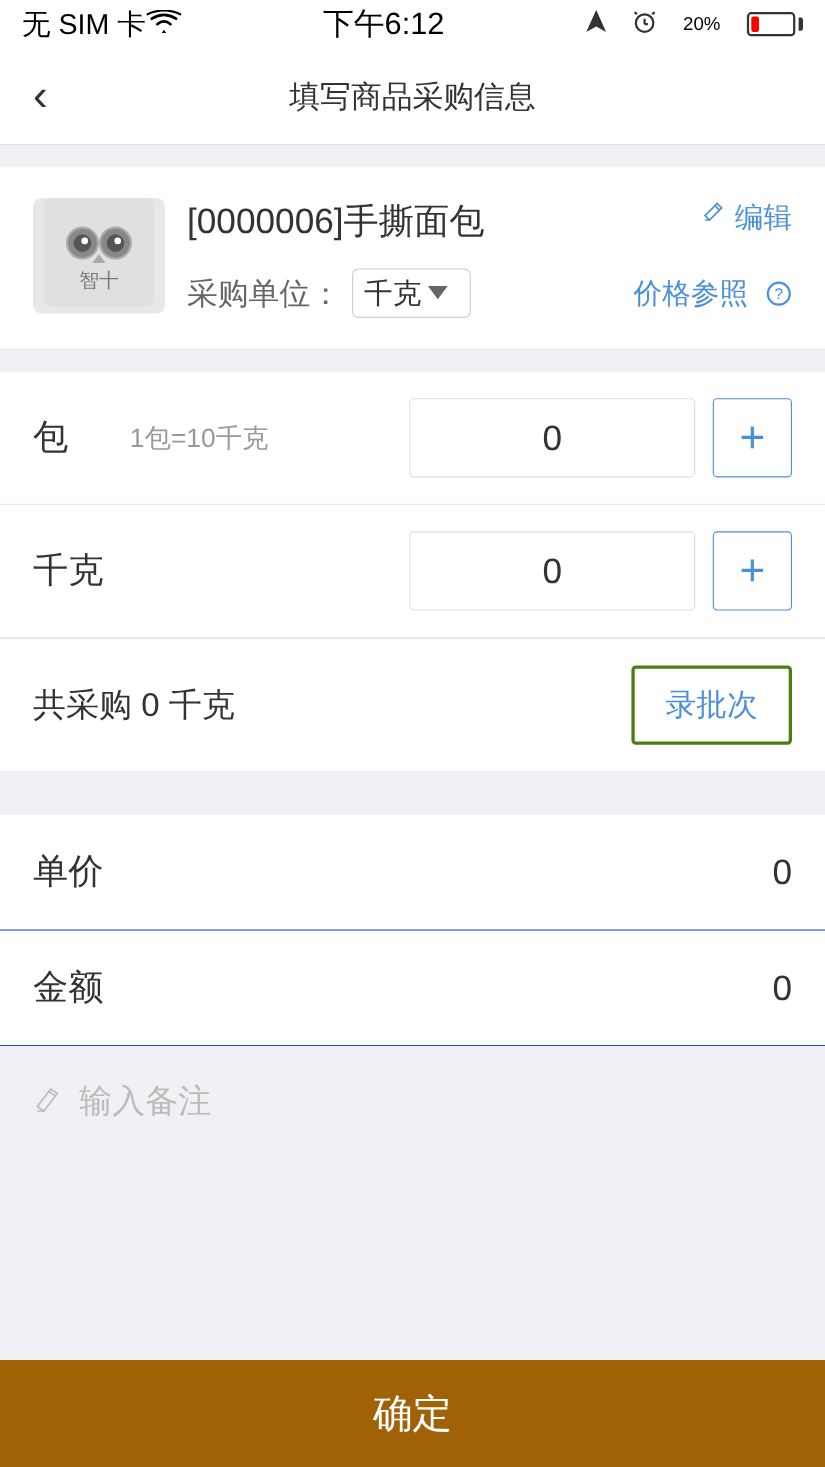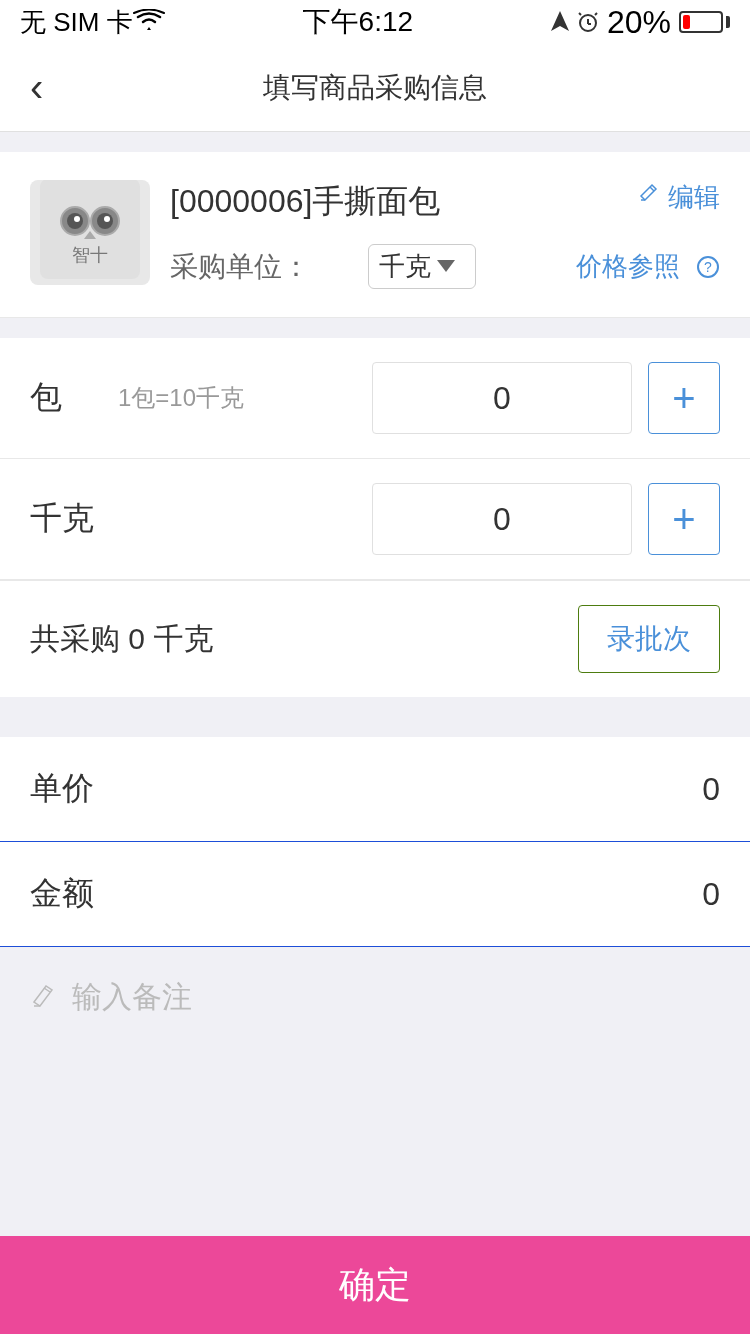--- a/index.html
+++ b/index.html
@@ -20,21 +20,21 @@
       background: #fff;
       display: flex;
       align-items: center;
       justify-content: space-between;
       padding: 0 20px;
       font-size: 26px;
       color: #000;
     }
     .status-left { display: flex; align-items: center; gap: 0; }
     .status-center { font-weight: 500; font-size: 28px; }
-    .status-right { display: flex; align-items: center; gap: 8px; font-size: 32px; }
+    .status-right { display: flex; align-items: center; gap: 24px; font-size: 17px; }
     .battery-icon {
       display: inline-flex; align-items: center; gap: 2px;
     }
     .battery-body {
       width: 44px; height: 22px;
       border: 2px solid #333;
       border-radius: 4px;
       position: relative;
       display: flex; align-items: center;
       padding: 2px;
@@ -216,21 +216,21 @@
       align-items: center;
       justify-content: space-between;
       padding: 24px 30px;
       border-top: 1px solid #e8e8e8;
     }
     .total-text {
       font-size: 30px;
       color: #333;
     }
     .record-batch-btn {
-      border: 1px solid #4d7c0f;
+      border: 3px solid #4d7c0f;
       border-radius: 4px;
       color: #4a90d9;
       font-size: 28px;
       padding: 14px 28px;
       background: #fff;
       cursor: pointer;
     }
 
     
     .price-section {
@@ -276,21 +276,21 @@
       min-height: 300px;
     }
 
     
     .confirm-btn {
       position: fixed;
       bottom: 0;
       left: 0;
       width: 750px;
       height: 98px;
-      background: #ec4899;
+      background: #a16207;
       color: #fff;
       font-size: 36px;
       font-weight: 400;
       border: none;
       cursor: pointer;
       display: flex;
       align-items: center;
       justify-content: center;
     }
   </style>
@@ -366,21 +366,21 @@
       <span class="edit-btn">
         <svg width="22" height="22" viewBox="0 0 22 22" style="margin-right:4px">
           <path d="M3 16 L14 5 L18 9 L7 20 Z" stroke="#4a90d9" stroke-width="1.5" fill="none"></path>
           <line x1="12" y1="7" x2="16" y2="11" stroke="#4a90d9" stroke-width="1.5"></line>
           <line x1="3" y1="20" x2="7" y2="20" stroke="#4a90d9" stroke-width="1.5"></line>
         </svg>
         <span>编辑</span>
       </span>
     </div>
     <div class="product-unit-row">
-      <div style="display:flex;align-items:center;gap:48px;">
+      <div style="display:flex;align-items:center;">
         <span class="unit-label">采购单位：</span>
         <div class="unit-select">
           <span>千克</span>
           <svg width="18" height="14" viewBox="0 0 18 14">
             <polygon points="0,0 18,0 9,12" fill="#666"></polygon>
           </svg>
         </div>
       </div>
       <div class="price-ref">
         <span>价格参照</span>

